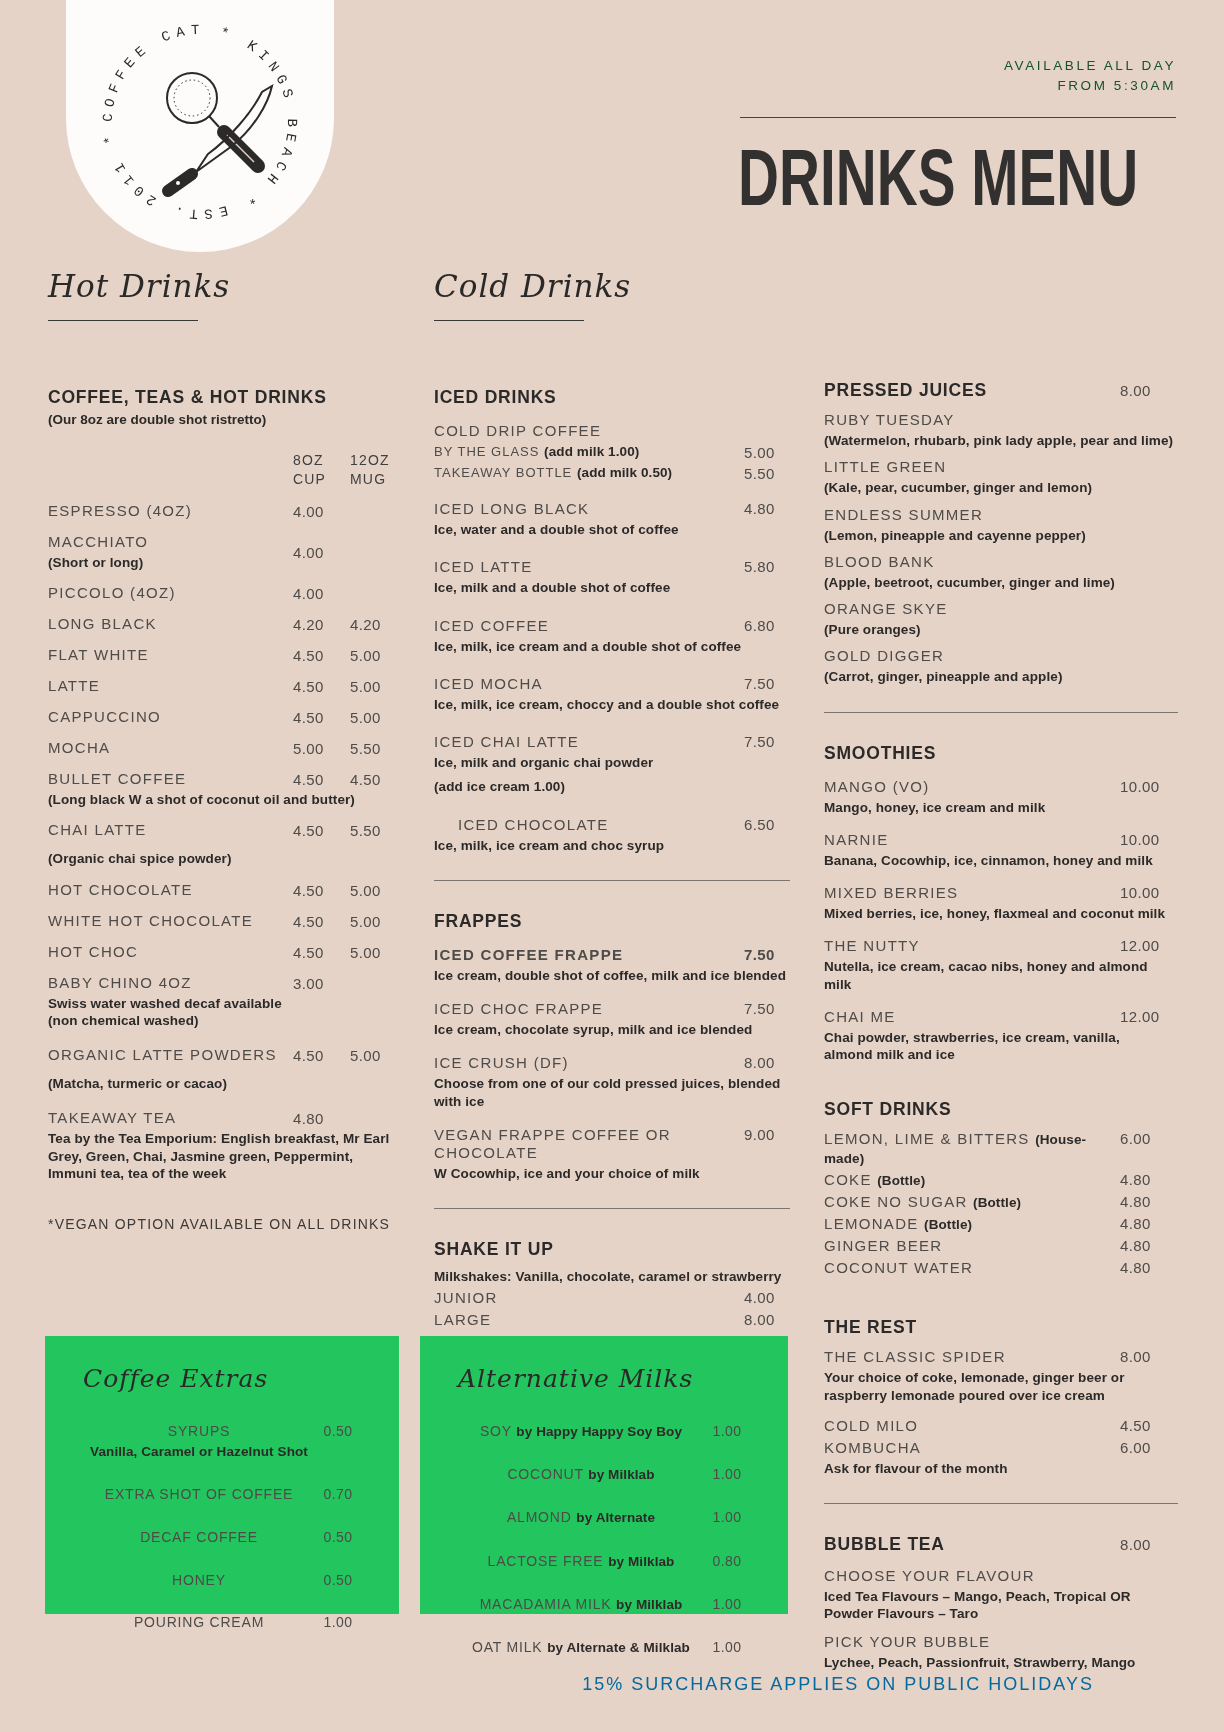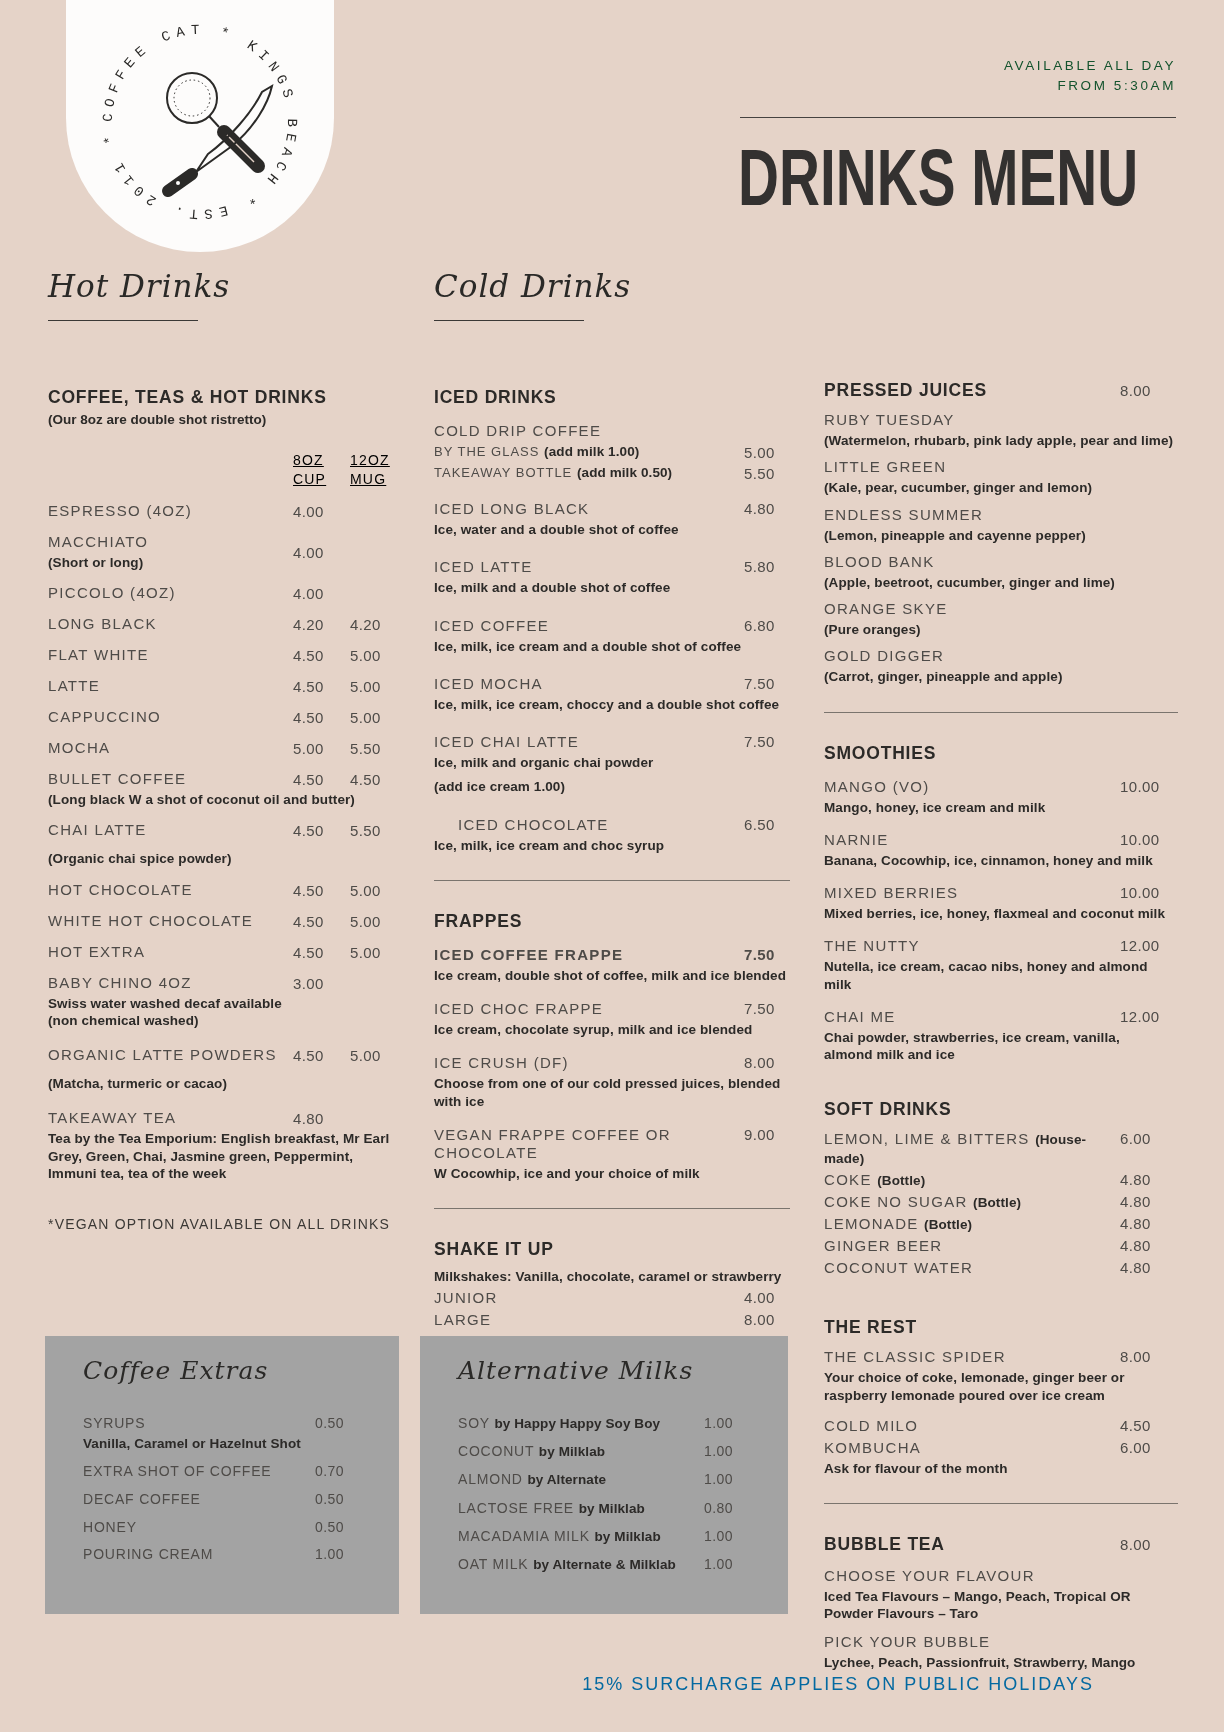--- a/index.html
+++ b/index.html
@@ -41,38 +41,38 @@
   .sec-title{font-size:17.5px;font-weight:700;letter-spacing:0.8px;color:#2c2a28;}
   .sec-note{font-weight:700;font-size:13.5px;margin-top:4px;}
   .itemname{font-size:15px;letter-spacing:1.3px;color:#4e4b48;line-height:1.2;}
   .price{font-size:15px;letter-spacing:0.4px;color:#4e4b48;}
   .desc{font-weight:700;font-size:13.5px;line-height:1.28;color:#2c2a28;margin-top:3px;letter-spacing:0.1px;}
   .desc.gap{margin-top:11px;}
   .sublabel{font-size:13px;letter-spacing:1px;color:#4e4b48;}
   .b{font-weight:700;font-size:13.5px;letter-spacing:0.1px;color:#2c2a28;}
   
   .phead{display:grid;grid-template-columns:1fr 57px 50px;margin-top:24px;}
-  .phead .pcell{font-size:14px;letter-spacing:1.2px;color:#000000;line-height:1.35;text-decoration:underline;}
+  .phead .pcell{font-size:14px;letter-spacing:1.2px;color:#404040;line-height:1.35;}
   .hrow{display:grid;grid-template-columns:1fr 57px 50px;align-items:start;margin-top:13px;}
   .hrow.vc{align-items:center;}
   .hrow .price{padding-top:1px;}
   
   .crow{display:grid;grid-template-columns:1fr 46px;align-items:start;margin-top:13px;}
   .c3 .crow{grid-template-columns:1fr 58px;}
   .crow.tight{margin-top:4px;}
   .hr{border-top:1px solid #7a746e;margin:26px 0 30px;}
   .vegan{font-size:14px;letter-spacing:1.2px;color:#3c3936;margin-top:34px;}
   .headrow{display:grid;grid-template-columns:1fr 58px;align-items:baseline;}
   
-  .wbox{position:absolute;background:#a3a3a3;box-sizing:border-box;padding:20px 38px;}
+  .wbox{position:absolute;background:#22c55e;box-sizing:border-box;padding:28px 38px;}
   .box1{left:45px;top:1336px;width:354px;height:278px;}
   .box2{left:420px;top:1336px;width:368px;height:278px;}
   .wbox .script{font-size:25px;}
   .wbox .brows{margin-top:30px;}
-  .brow{display:grid;grid-template-columns:1fr 46px;align-items:start;margin-top:11px;}
+  .brow{display:grid;grid-template-columns:1fr 46px;align-items:start;margin-top:26px;text-align:center;}
   .brow .itemname{font-size:14px;letter-spacing:0.8px;}
   .brow .price{font-size:14px;}
   
   .footer{
     position:absolute;left:0;width:1094px;top:1674px;text-align:right;
     font-size:18px;letter-spacing:2px;color:#0369a1;
   }
 </style>
 </head>
 <body>
@@ -189,21 +189,21 @@
         <div class="itemname">HOT CHOCOLATE</div>
         <div class="price">4.50</div>
         <div class="price">5.00</div>
       </div>
       <div class="hrow">
         <div class="itemname">WHITE HOT CHOCOLATE</div>
         <div class="price">4.50</div>
         <div class="price">5.00</div>
       </div>
       <div class="hrow">
-        <div class="itemname">HOT EXTRA</div>
+        <div class="itemname">HOT CHOC</div>
         <div class="price">4.50</div>
         <div class="price">5.00</div>
       </div>
       <div class="hrow">
         <div class="itemname">BABY CHINO 4OZ</div>
         <div class="price">3.00</div>
         <div class="price"></div>
       </div>
       <div class="desc">Swiss water washed decaf available</div>
       <div class="desc" style="margin-top:0;">(non chemical washed)</div>

